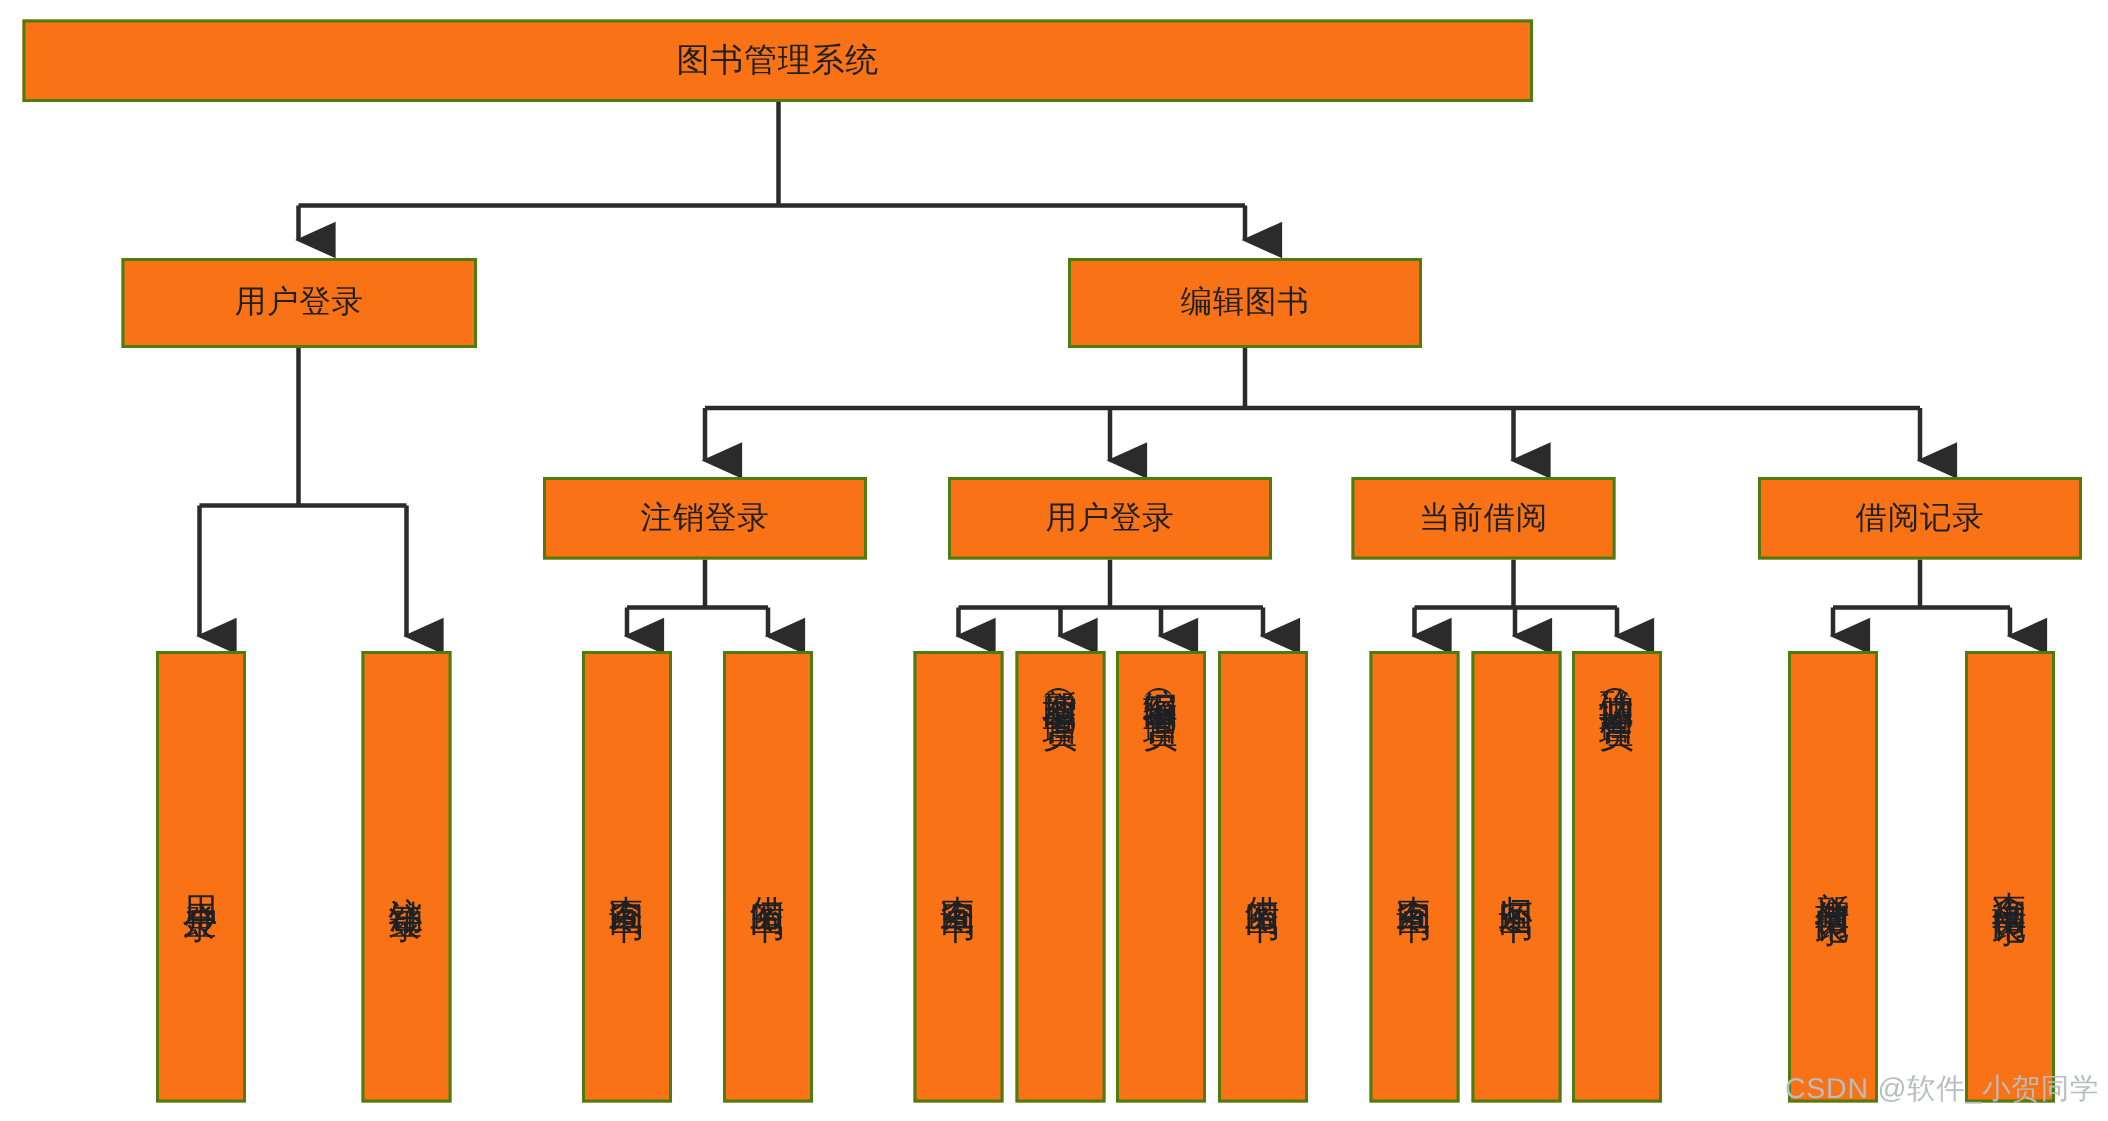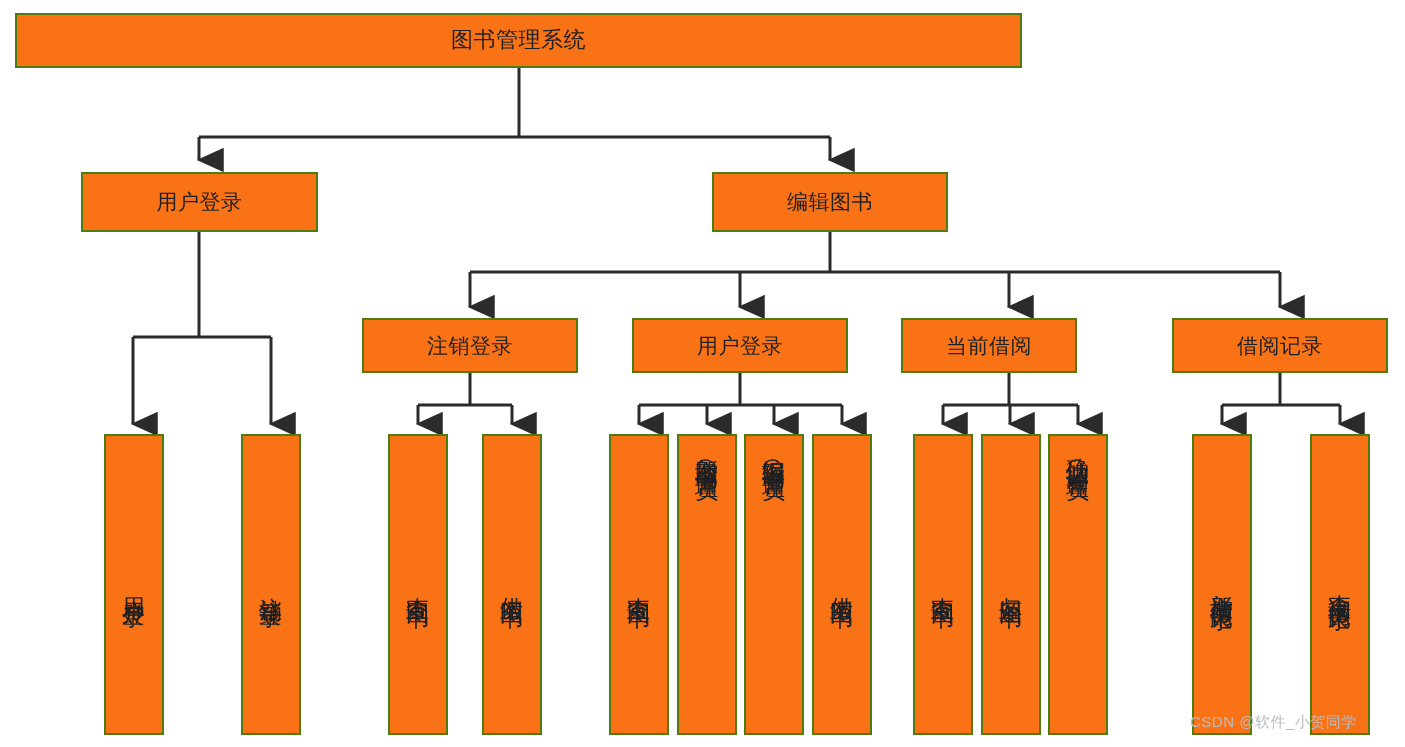--- a/index.html
+++ b/index.html
@@ -57,21 +57,21 @@
     white-space: nowrap;
   }
   .node.vert.mid {
     align-items: center;
     padding-top: 0;
   }
   #watermark {
     position: absolute;
     left: 1190px;
     top: 713px;
-    font-size: 15px;
+    font-size: 19px;
     color: #b9bcc0;
     letter-spacing: 0.5px;
     white-space: nowrap;
     z-index: 5;
   }
 </style>
 </head>
 <body>
 
 <div id="canvas">

